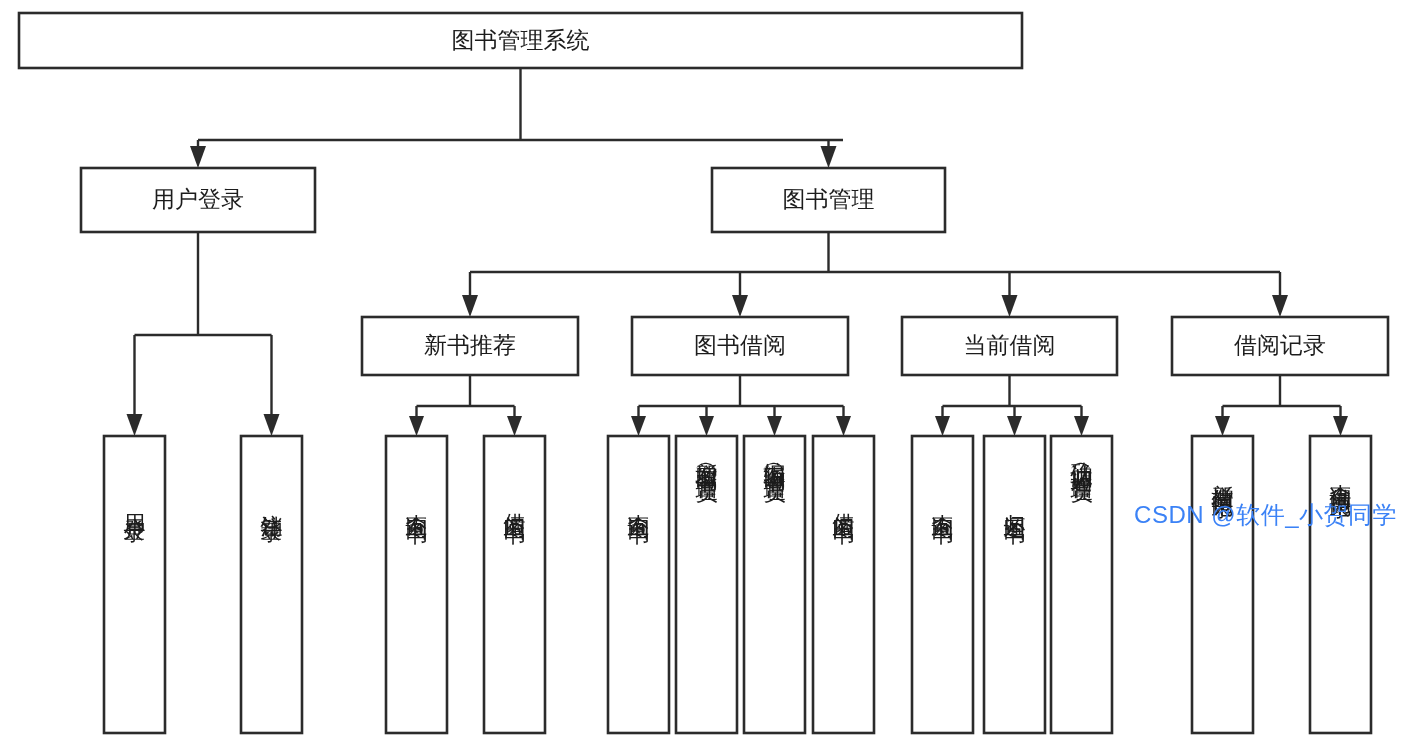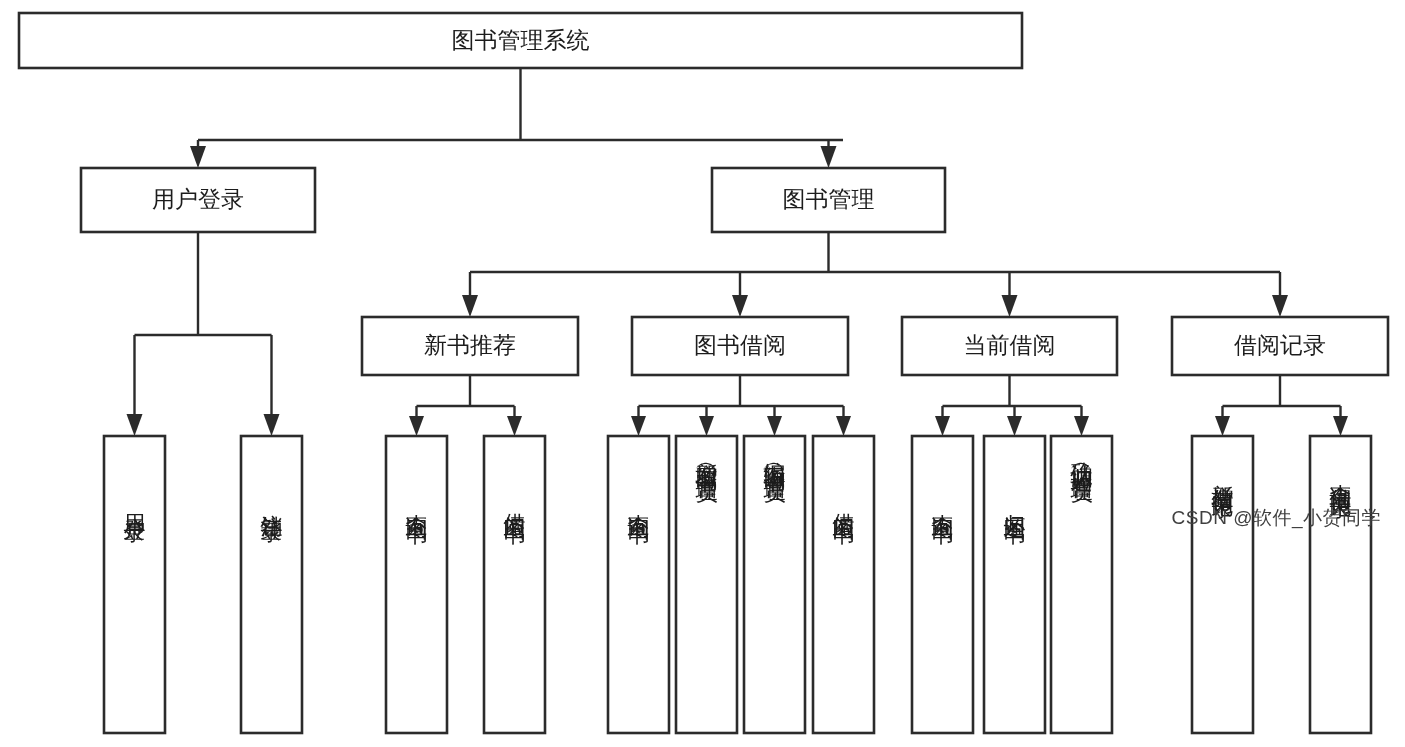--- a/index.html
+++ b/index.html
@@ -58,25 +58,25 @@
     font-size: 22px;
     line-height: 1.18;
     letter-spacing: 3px;
     color: #1c1c1c;
     white-space: nowrap;
     transform: translate(-50%, 0);
     pointer-events: none;
   }
   .watermark {
     position: absolute;
-    right: 24px;
+    right: 8px;
     bottom: 4px;
     font-family: "Liberation Sans", "DejaVu Sans", sans-serif;
-    font-size: 19px;
-    color: #404040;
+    font-size: 24px;
+    color: #3b82f6;
     white-space: nowrap;
     letter-spacing: 0.5px;
   }
 </style>
 </head>
 <body>
 
 <div id="diagram-root">
 
   <svg class="flow" viewBox="0 0 1405 747" xmlns="http://www.w3.org/2000/svg">

